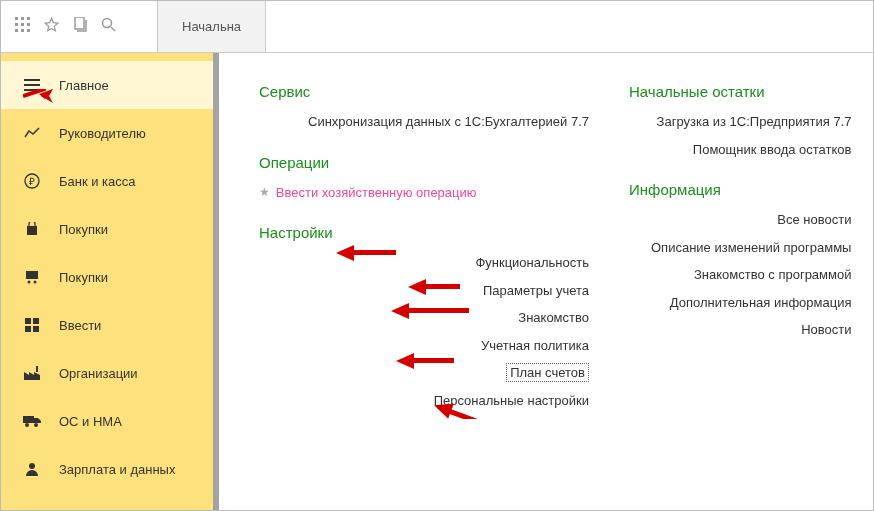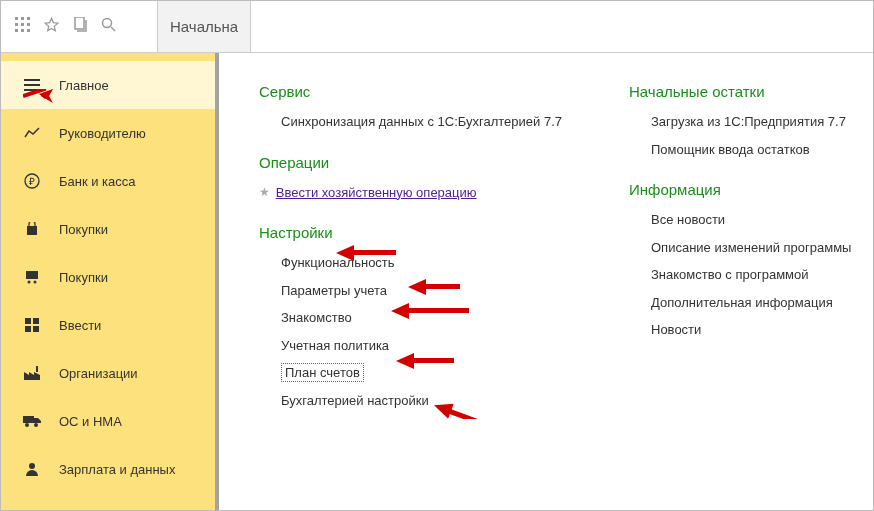--- a/index.html
+++ b/index.html
@@ -3,39 +3,39 @@
 <meta charset="utf-8">
 <style>
   * { box-sizing: border-box; margin: 0; padding: 0; }
   html, body { width: 874px; height: 511px; overflow: hidden; font-family: Arial, sans-serif; font-size: 13px; color: #333; }
   body { background: #fff; border: 1px solid #bbb; }
 
   .topbar { height: 52px; background: #fff; border-bottom: 1px solid #ccc; display: flex; align-items: center; }
   .top-icons { width: 156px; height: 100%; display: flex; align-items: center; gap: 14px; padding-left: 14px; color: #888; }
   .top-icons span { font-size: 16px; cursor: pointer; }
   .grid-icon svg, .star-icon-top svg, .copy-icon svg, .search-icon svg { fill: #999; }
-  .tab { height: 100%; display: flex; align-items: center; padding: 0 12px; border-left: 1px solid #ccc; border-right: 1px solid #ccc; background: #f2f2f2; color: #555; font-size: 15px; }
+  .tab { height: 100%; display: flex; align-items: center; padding: 0 24px; border-left: 1px solid #ccc; border-right: 1px solid #ccc; background: #f2f2f2; color: #555; font-size: 13px; }
 
   .main { display: flex; height: calc(100% - 52px); position: relative; }
 
-  .sidebar { width: 218px; background: #fde17c; border-right: 4px solid #a3a3a3; padding-top: 8px; }
+  .sidebar { width: 218px; background: #fde17c; border-right: 6px solid #a3a3a3; padding-top: 8px; }
   .side-item { display: flex; align-items: center; height: 48px; padding-left: 22px; gap: 18px; color: #333; cursor: pointer; }
   .side-item.active { background: #fff7d3; }
   .side-icon { width: 18px; display: flex; align-items: center; justify-content: center; }
   .side-icon svg { fill: #333; }
   .side-label { font-size: 13px; }
 
   .content { flex: 1; display: flex; padding: 30px 30px 0 40px; gap: 40px; position: relative; z-index: 2; }
   .col { flex: 0 0 auto; }
   .col1 { width: 330px; }
   .section-title { color: #1a8f1a; font-size: 15px; margin-bottom: 12px; }
-  .link-row { display: block; margin-left: 22px; margin-bottom: 8px; color: #333; cursor: pointer; line-height: 1.5; }
+  .link-row { display: block; margin-left: 22px; margin-bottom: 8px; color: #333; cursor: pointer; line-height: 1.5; text-align: right; }
   .link-row.star-row { margin-left: 0; display: flex; align-items: center; gap: 6px; }
   .link-row.star-row .star-small { color: #aaa; font-size: 12px; }
-  .link-row.star-row a { color: #4c1d95; text-decoration: underline; }
+  .link-row.star-row a { color: #ec4899; }
   .link-row.selected span { border: 1px dotted #666; padding: 1px 3px; }
   .block { margin-bottom: 22px; }
 
   
   .arrow { position: absolute; pointer-events: none; z-index: 5; }
   .arrow svg polygon { fill: #d40000; }
   .arrow svg rect { fill: #d40000; }
 
   
   .panel-overlay { position: absolute; left: 218px; top: 0; right: 0; bottom: 0; background: #fff; z-index: 1; }
@@ -190,21 +190,21 @@
         </div>
       </div>
 
       <div class="block">
         <div class="section-title">Настройки</div>
         <span class="link-row">Функциональность</span>
         <span class="link-row">Параметры учета</span>
         <span class="link-row">Знакомство</span>
         <span class="link-row">Учетная политика</span>
         <span class="link-row selected"><span>План счетов</span></span>
-        <span class="link-row">Бухгалтерией настройки</span>
+        <span class="link-row">Персональные настройки</span>
       </div>
 
     </div>
 
     <div class="col col2">
       <div class="block">
         <div class="section-title">Начальные остатки</div>
         <span class="link-row">Загрузка из 1С:Предприятия 7.7</span>
         <span class="link-row">Помощник ввода остатков</span>
       </div>

